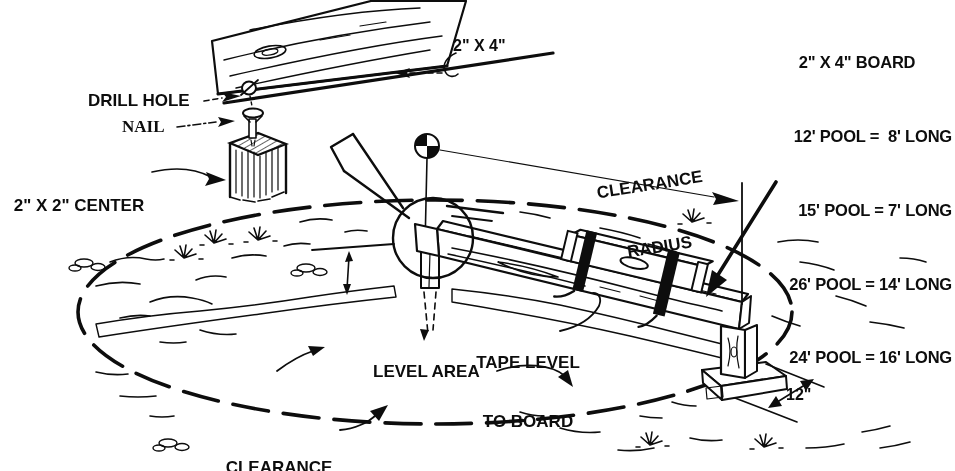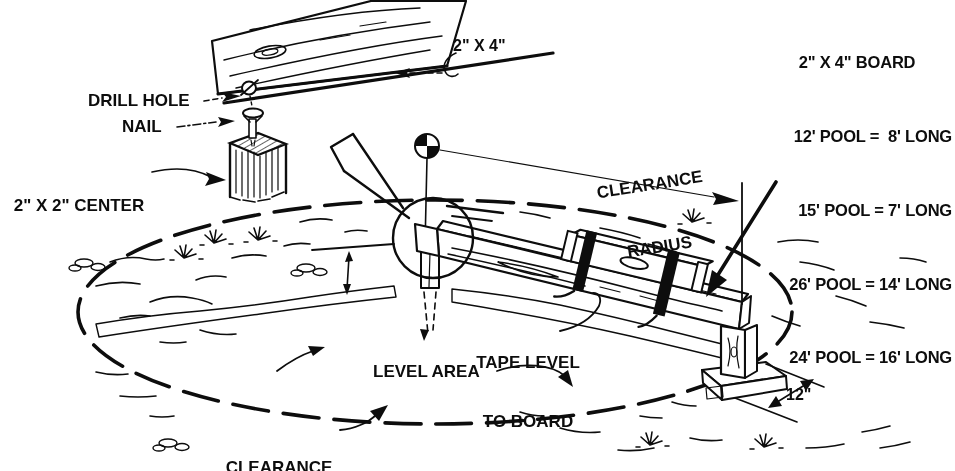--- a/index.html
+++ b/index.html
@@ -10,21 +10,21 @@
   .wh{fill:#ffffff;stroke:#0d0d0d;stroke-linejoin:round;}
   .fl{fill:#0d0d0d;stroke:none;}
   .s12{stroke-width:1.2}.s14{stroke-width:1.4}.s16{stroke-width:1.6}.s18{stroke-width:1.8}
   .s2{stroke-width:2}.s22{stroke-width:2.2}.s24{stroke-width:2.4}.s3{stroke-width:3}
   .s32{stroke-width:3.2}.s36{stroke-width:3.6}
   .lbl{position:absolute;font-weight:700;font-size:17px;line-height:19.5px;
        white-space:pre;letter-spacing:0;color:#0d0d0d;}
   .ctr{text-align:center;}
   #lbl-board-size{left:453px;top:36px;font-size:16px;}
   #lbl-drill-hole{left:88px;top:91px;}
-  #lbl-nail{left:122px;top:117px;}
+  #lbl-nail{left:122px;top:117px;font-family:Liberation Serif, serif;}
   #lbl-center-stake{left:2px;top:157px;width:154px;}
   #lbl-cr-top{left:586px;top:132px;width:134px;transform:rotate(-9deg);line-height:21px;}
   #lbl-tape-level{left:466px;top:314px;width:124px;}
   #lbl-level-area{left:373px;top:362px;}
   #lbl-cr-bottom{left:216px;top:419px;width:126px;}
   #lbl-12in{left:786px;top:385px;font-size:16px;}
   #board-table{position:absolute;left:762px;top:1px;width:190px;font-weight:700;
        font-size:16.5px;line-height:24.6px;white-space:pre;text-align:right;letter-spacing:-0.2px;}
   #board-table .tbl-title{text-align:center;}
 </style>

